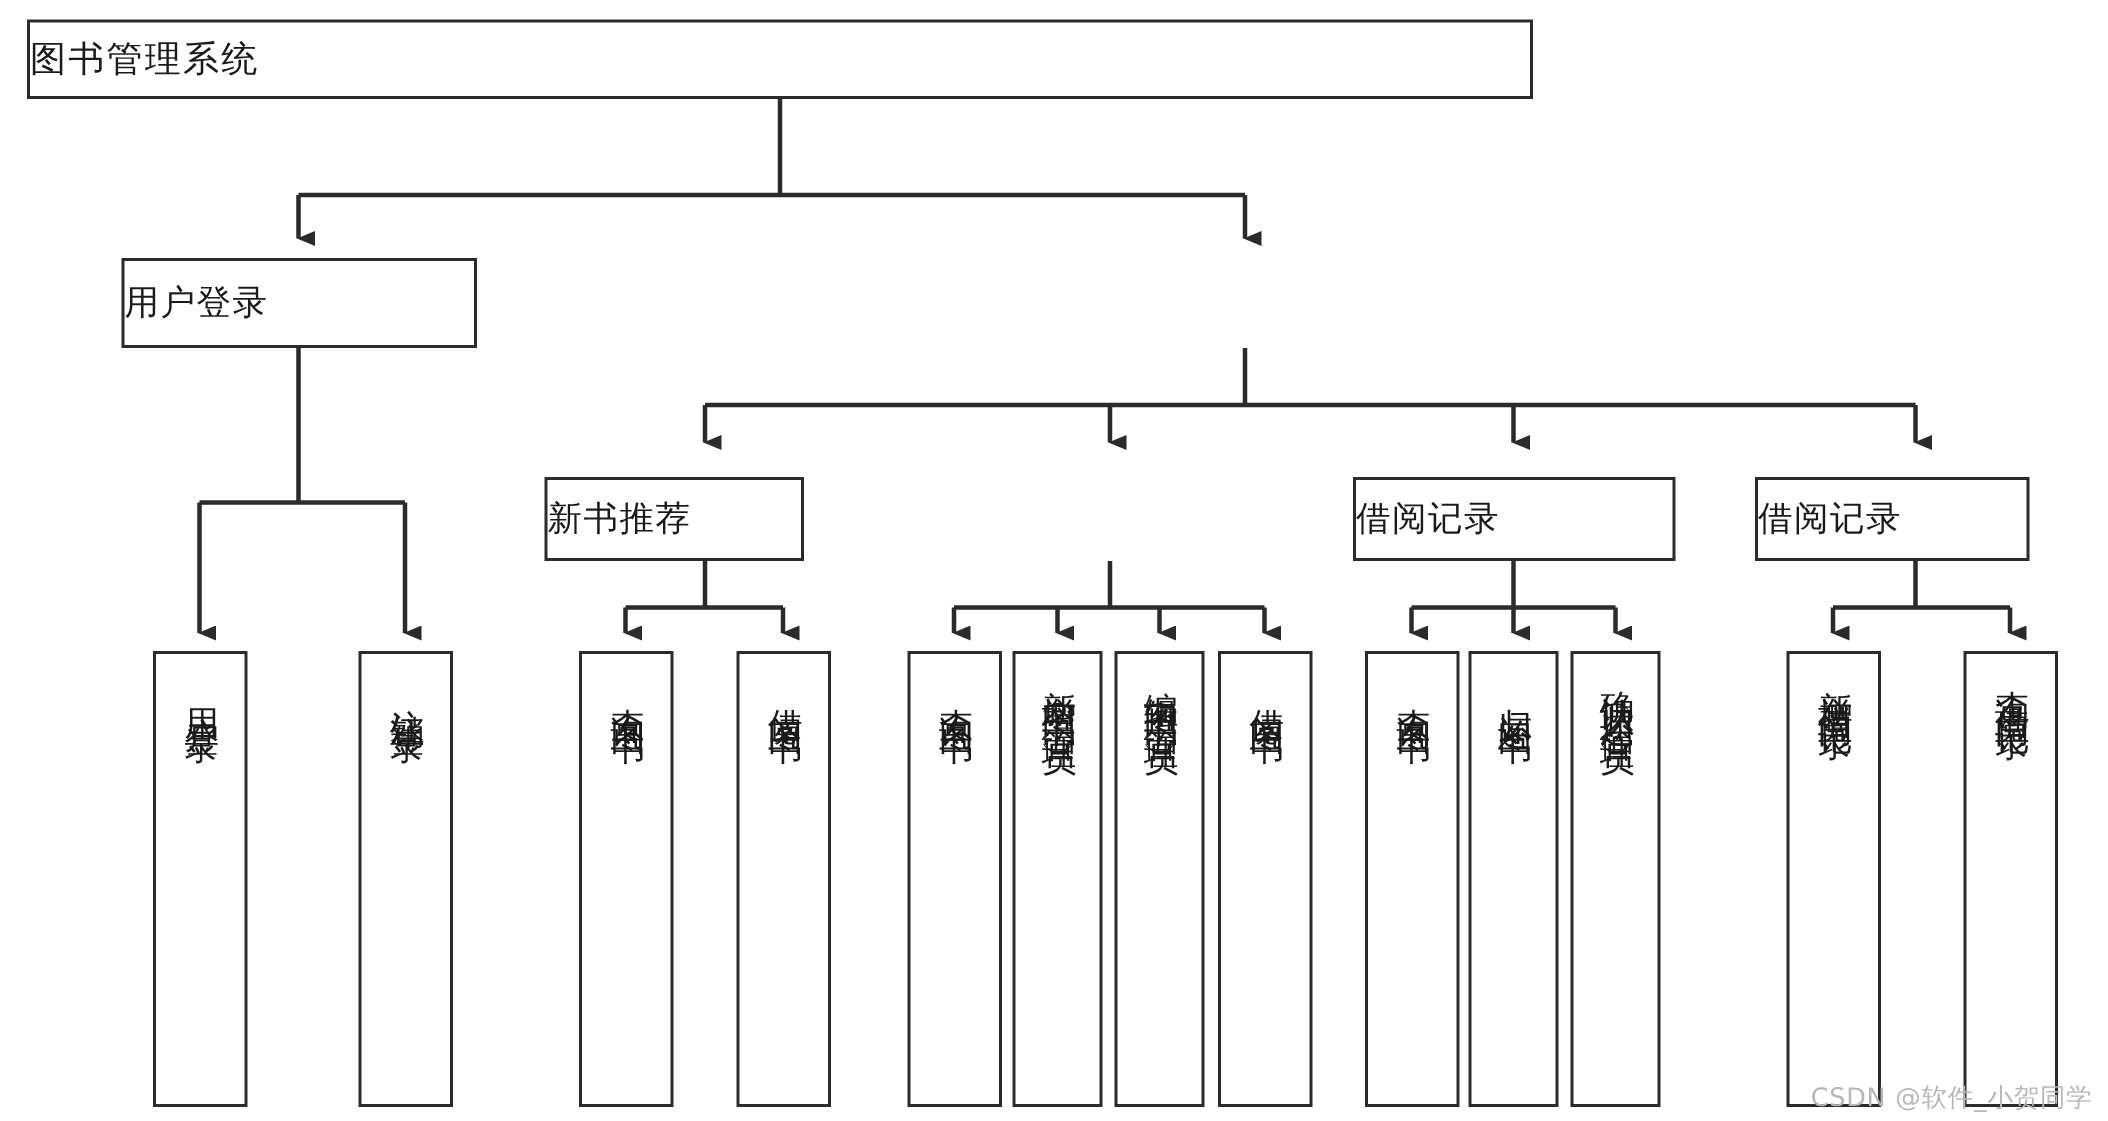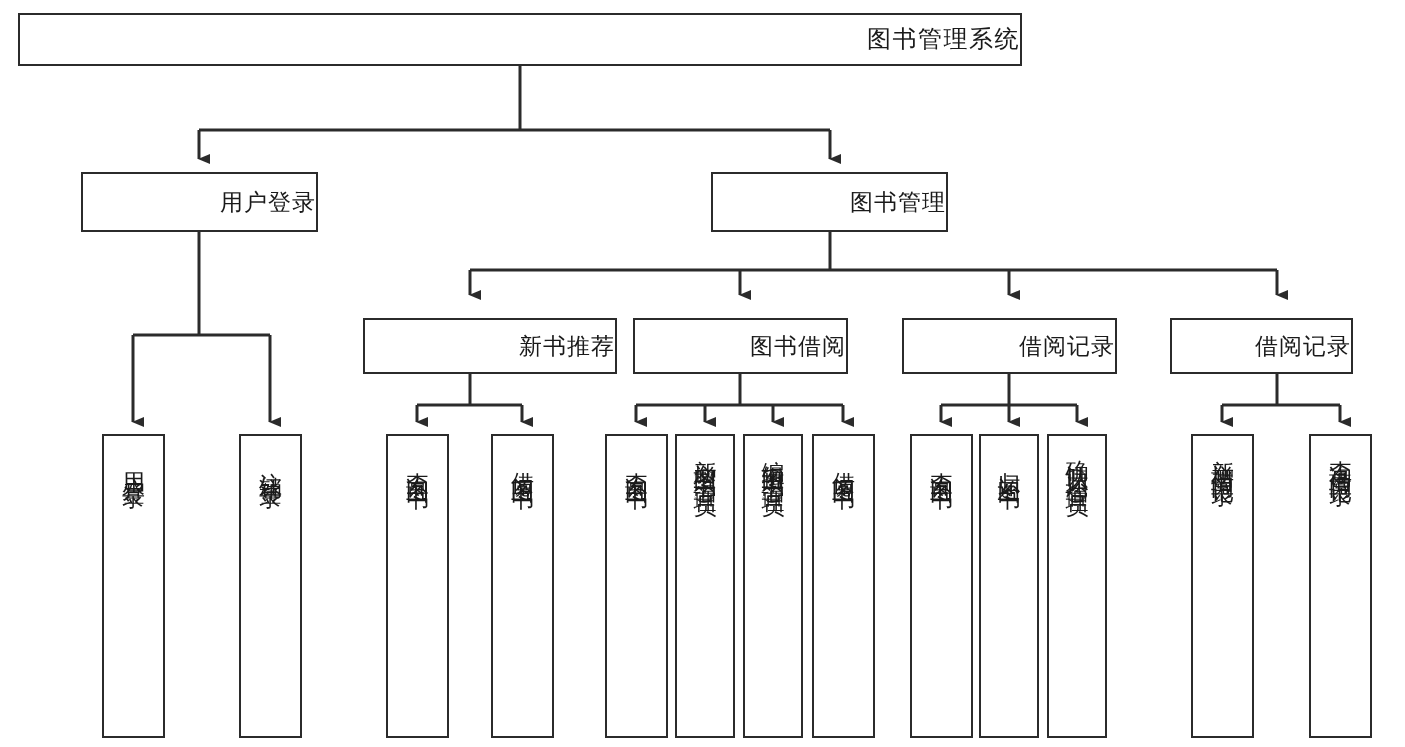--- a/index.html
+++ b/index.html
@@ -18,21 +18,21 @@
     background: #ffffff;
     overflow: hidden;
   }
   .node {
     position: absolute;
     box-sizing: border-box;
     border: 2.5px solid #2b2b2b;
     background: #ffffff;
     display: flex;
     align-items: center;
-    justify-content: flex-end;
+    justify-content: flex-start;
     color: #1a1a1a;
   }
   .node .label {
     display: block;
     text-align: center;
     line-height: 1.05;
     white-space: nowrap;
   }
   
   .node.h .label {
@@ -134,31 +134,25 @@
   </svg>
 
   <div class="node h root" style="left:18px; top:13px; width:1004px; height:53px;">
     <span class="label">图书管理系统</span>
   </div>
 
   <div class="node h" style="left:81px; top:172px; width:237px; height:60px;">
     <span class="label">用户登录</span>
   </div>
 
-  <div class="node h" style="left:711px; top:172px; width:237px; height:60px;">
-    <span class="label">图书管理</span>
-  </div>
-
-  <div class="node h" style="left:363px; top:318px; width:254px; height:56px;">
+
+  <div class="node h" style="left:363px; top:318px; width:173px; height:56px;">
     <span class="label">新书推荐</span>
   </div>
 
-  <div class="node h" style="left:633px; top:318px; width:215px; height:56px;">
-    <span class="label">图书借阅</span>
-  </div>
 
   <div class="node h" style="left:902px; top:318px; width:215px; height:56px;">
     <span class="label">借阅记录</span>
   </div>
 
   <div class="node h" style="left:1170px; top:318px; width:183px; height:56px;">
     <span class="label">借阅记录</span>
   </div>
 
   <div class="node v" style="left:102px; top:434px; width:63px; height:304px;">
@@ -206,14 +200,15 @@
   </div>
 
   <div class="node v tall" style="left:1191px; top:434px; width:63px; height:304px;">
     <span class="label">新增借阅记录</span>
   </div>
 
   <div class="node v tall" style="left:1309px; top:434px; width:63px; height:304px;">
     <span class="label">查询借阅记录</span>
   </div>
 
+  <div class="watermark">CSDN @软件_小贺同学</div>
 
 </div>
 
 </body></html>

